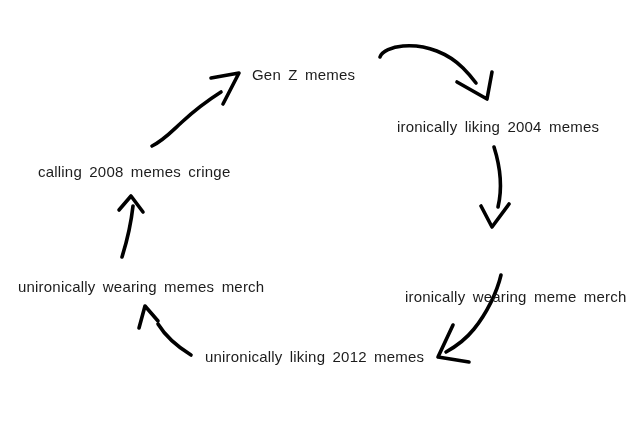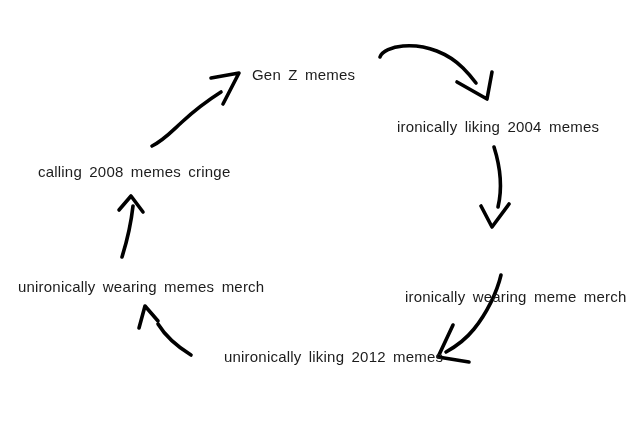--- a/index.html
+++ b/index.html
@@ -77,19 +77,19 @@
       <path d="M 119,210 L 131,196 L 143,212"></path>
     </g>
   </svg>
 
   <div class="node-label" style="left:252px; top:66px;">Gen Z memes</div>
 
   <div class="node-label" style="left:397px; top:118px;">ironically liking 2004 memes</div>
 
   <div class="node-label" style="left:405px; top:244px;margin-top:44px;">ironically wearing meme merch</div>
 
-  <div class="node-label" style="left:205px; top:348px;margin-left:19px;">unironically liking 2012 memes</div>
+  <div class="node-label" style="left:205px; top:348px;">unironically liking 2012 memes</div>
 
   <div class="node-label" style="left:18px; top:278px;">unironically wearing memes merch</div>
 
   <div class="node-label" style="left:38px; top:163px;">calling 2008 memes cringe</div>
 
 </div>
 
 </body></html>

